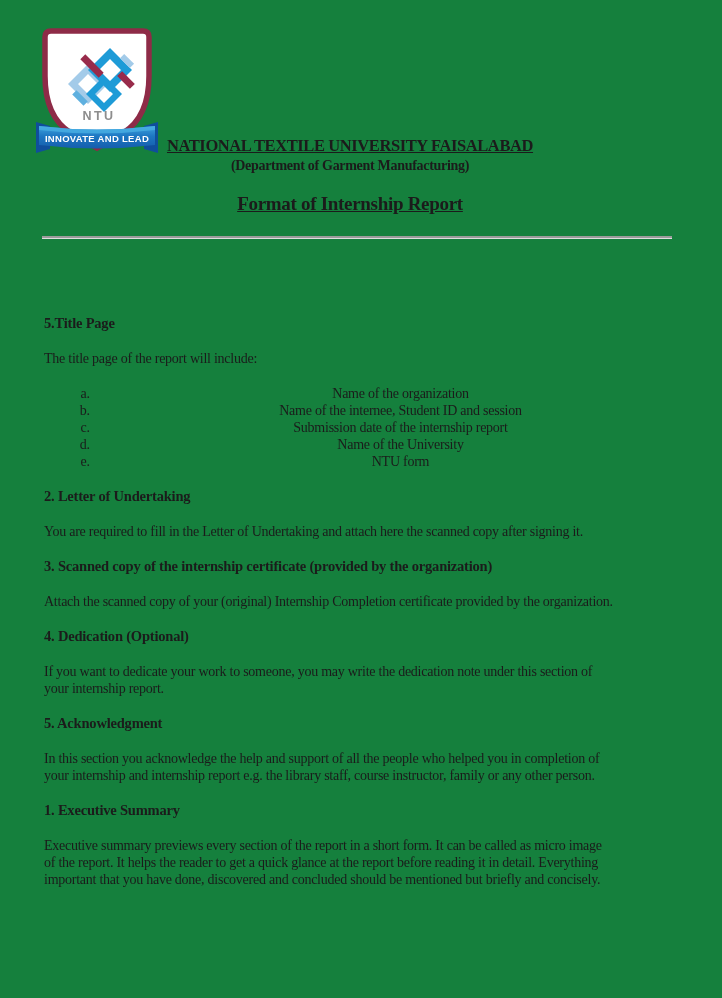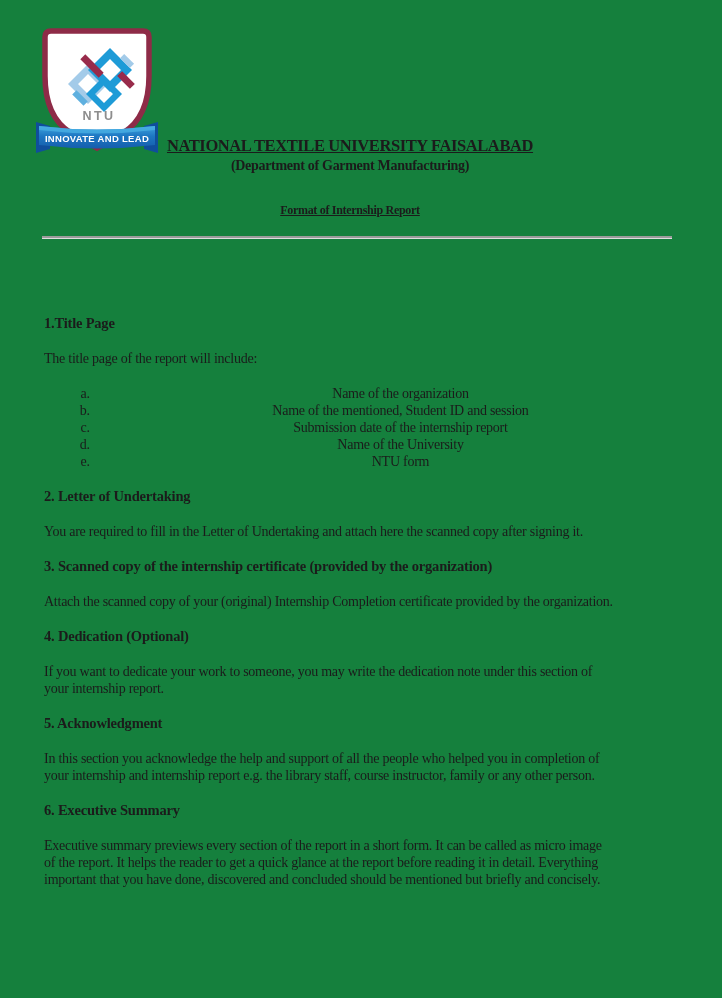--- a/index.html
+++ b/index.html
@@ -53,26 +53,26 @@
     white-space: pre;
   }
   .dept-subtitle {
     font-size: 14px;
     font-weight: bold;
     line-height: 20px;
     letter-spacing: -0.3px;
     white-space: pre;
   }
   .report-title {
-    font-size: 12px;
+    font-size: 19px;
     font-weight: bold;
     text-decoration: underline;
     line-height: 17px;
     letter-spacing: -0.3px;
-    margin-top: 26px;
+    margin-top: 19px;
     white-space: pre;
   }
   
   .divider {
     position: absolute;
     top: 236px;
     left: 42px;
     width: 630px;
     height: 2px;
     background: #9b9b9b;
@@ -151,44 +151,44 @@
   <header class="doc-header">
     <div class="uni-title">NATIONAL TEXTILE UNIVERSITY FAISALABAD</div>
     <div class="dept-subtitle">(Department of Garment Manufacturing)</div>
     <div class="report-title">Format of Internship Report</div>
   </header>
 
   <div class="divider"></div>
 
   <main class="content">
 
-    <h2>1.Title Page</h2>
+    <h2>5.Title Page</h2>
     <p>The title page of the report will include:</p>
     <ol>
       <li>Name of the organization</li>
-      <li>Name of the mentioned, Student ID and session</li>
+      <li>Name of the internee, Student ID and session</li>
       <li>Submission date of the internship report</li>
       <li>Name of the University</li>
       <li>NTU form</li>
     </ol>
 
     <h2>2. Letter of Undertaking</h2>
     <p>You are required to fill in the Letter of Undertaking and attach here the scanned copy after signing it.</p>
 
     <h2>3. Scanned copy of the internship certificate (provided by the organization)</h2>
     <p>Attach the scanned copy of your (original) Internship Completion certificate provided by the organization.</p>
 
     <h2>4. Dedication (Optional)</h2>
     <p>If you want to dedicate your work to someone, you may write the dedication note under this section of
 your internship report.</p>
 
     <h2>5. Acknowledgment</h2>
     <p>In this section you acknowledge the help and support of all the people who helped you in completion of
 your internship and internship report e.g. the library staff, course instructor, family or any other person.</p>
 
-    <h2>6. Executive Summary</h2>
+    <h2>1. Executive Summary</h2>
     <p>Executive summary previews every section of the report in a short form. It can be called as micro image
 of the report. It helps the reader to get a quick glance at the report before reading it in detail. Everything
 important that you have done, discovered and concluded should be mentioned but briefly and concisely.</p>
 
 
   </main>
 </div>
 
 </body></html>

